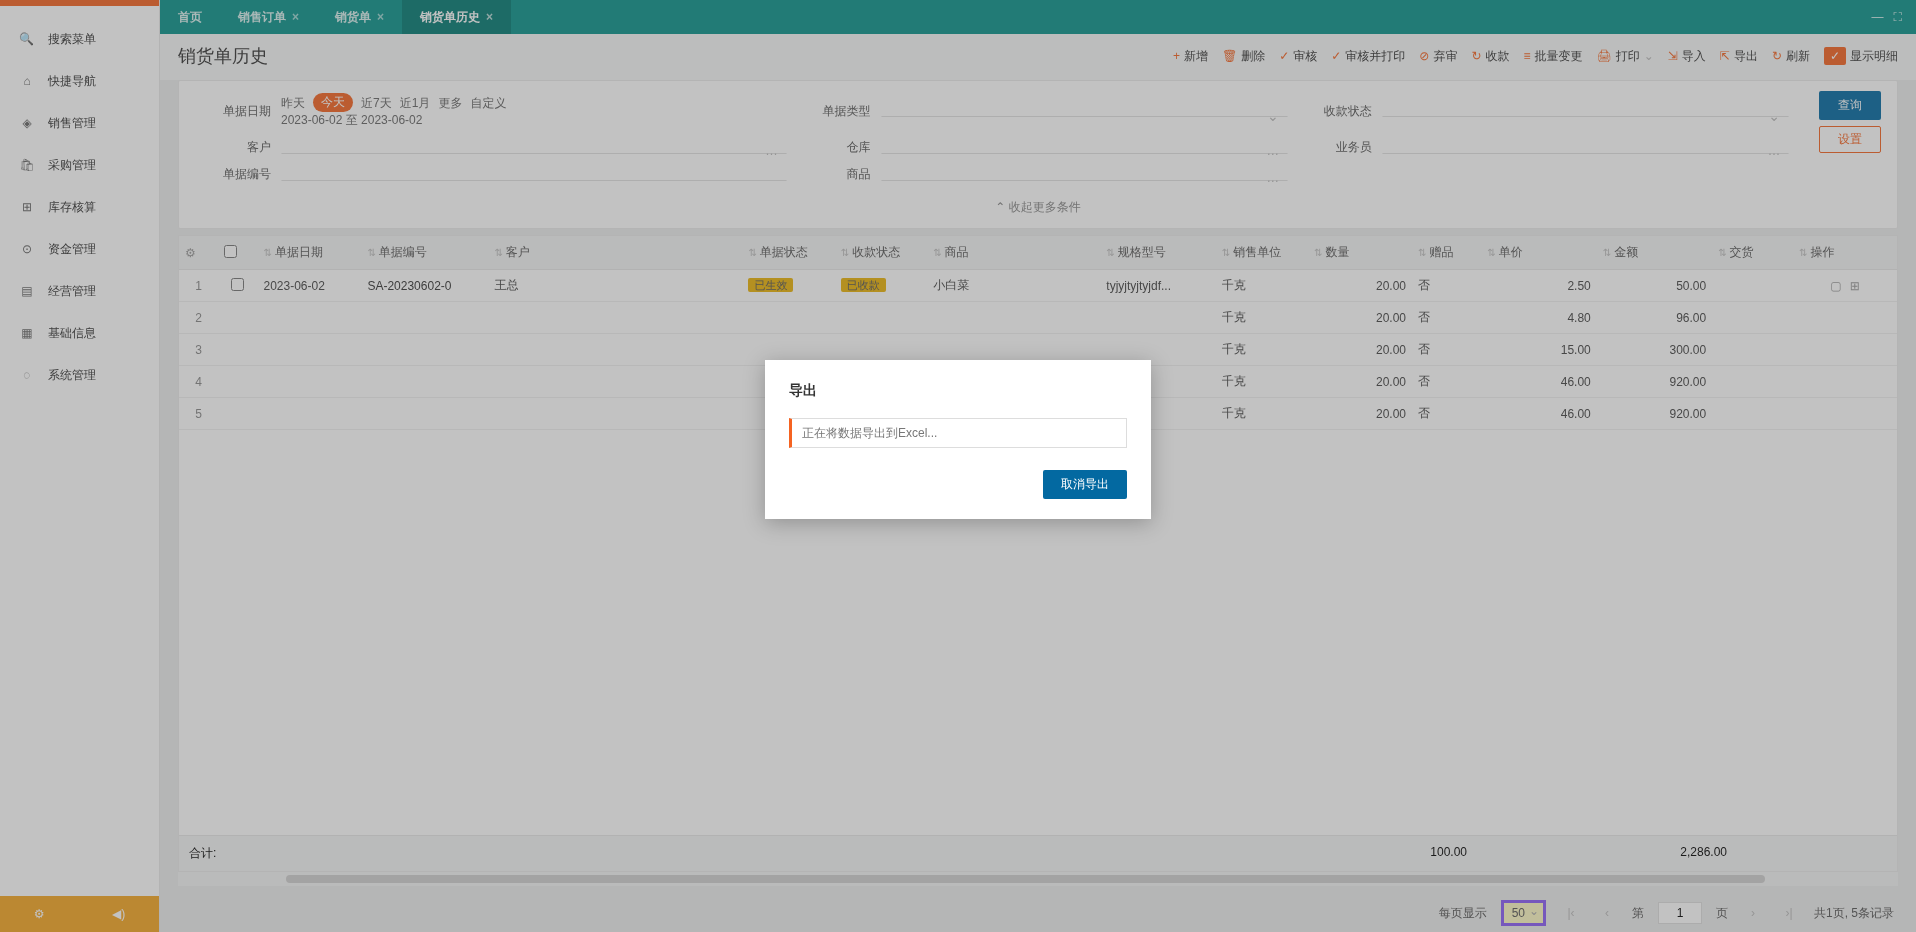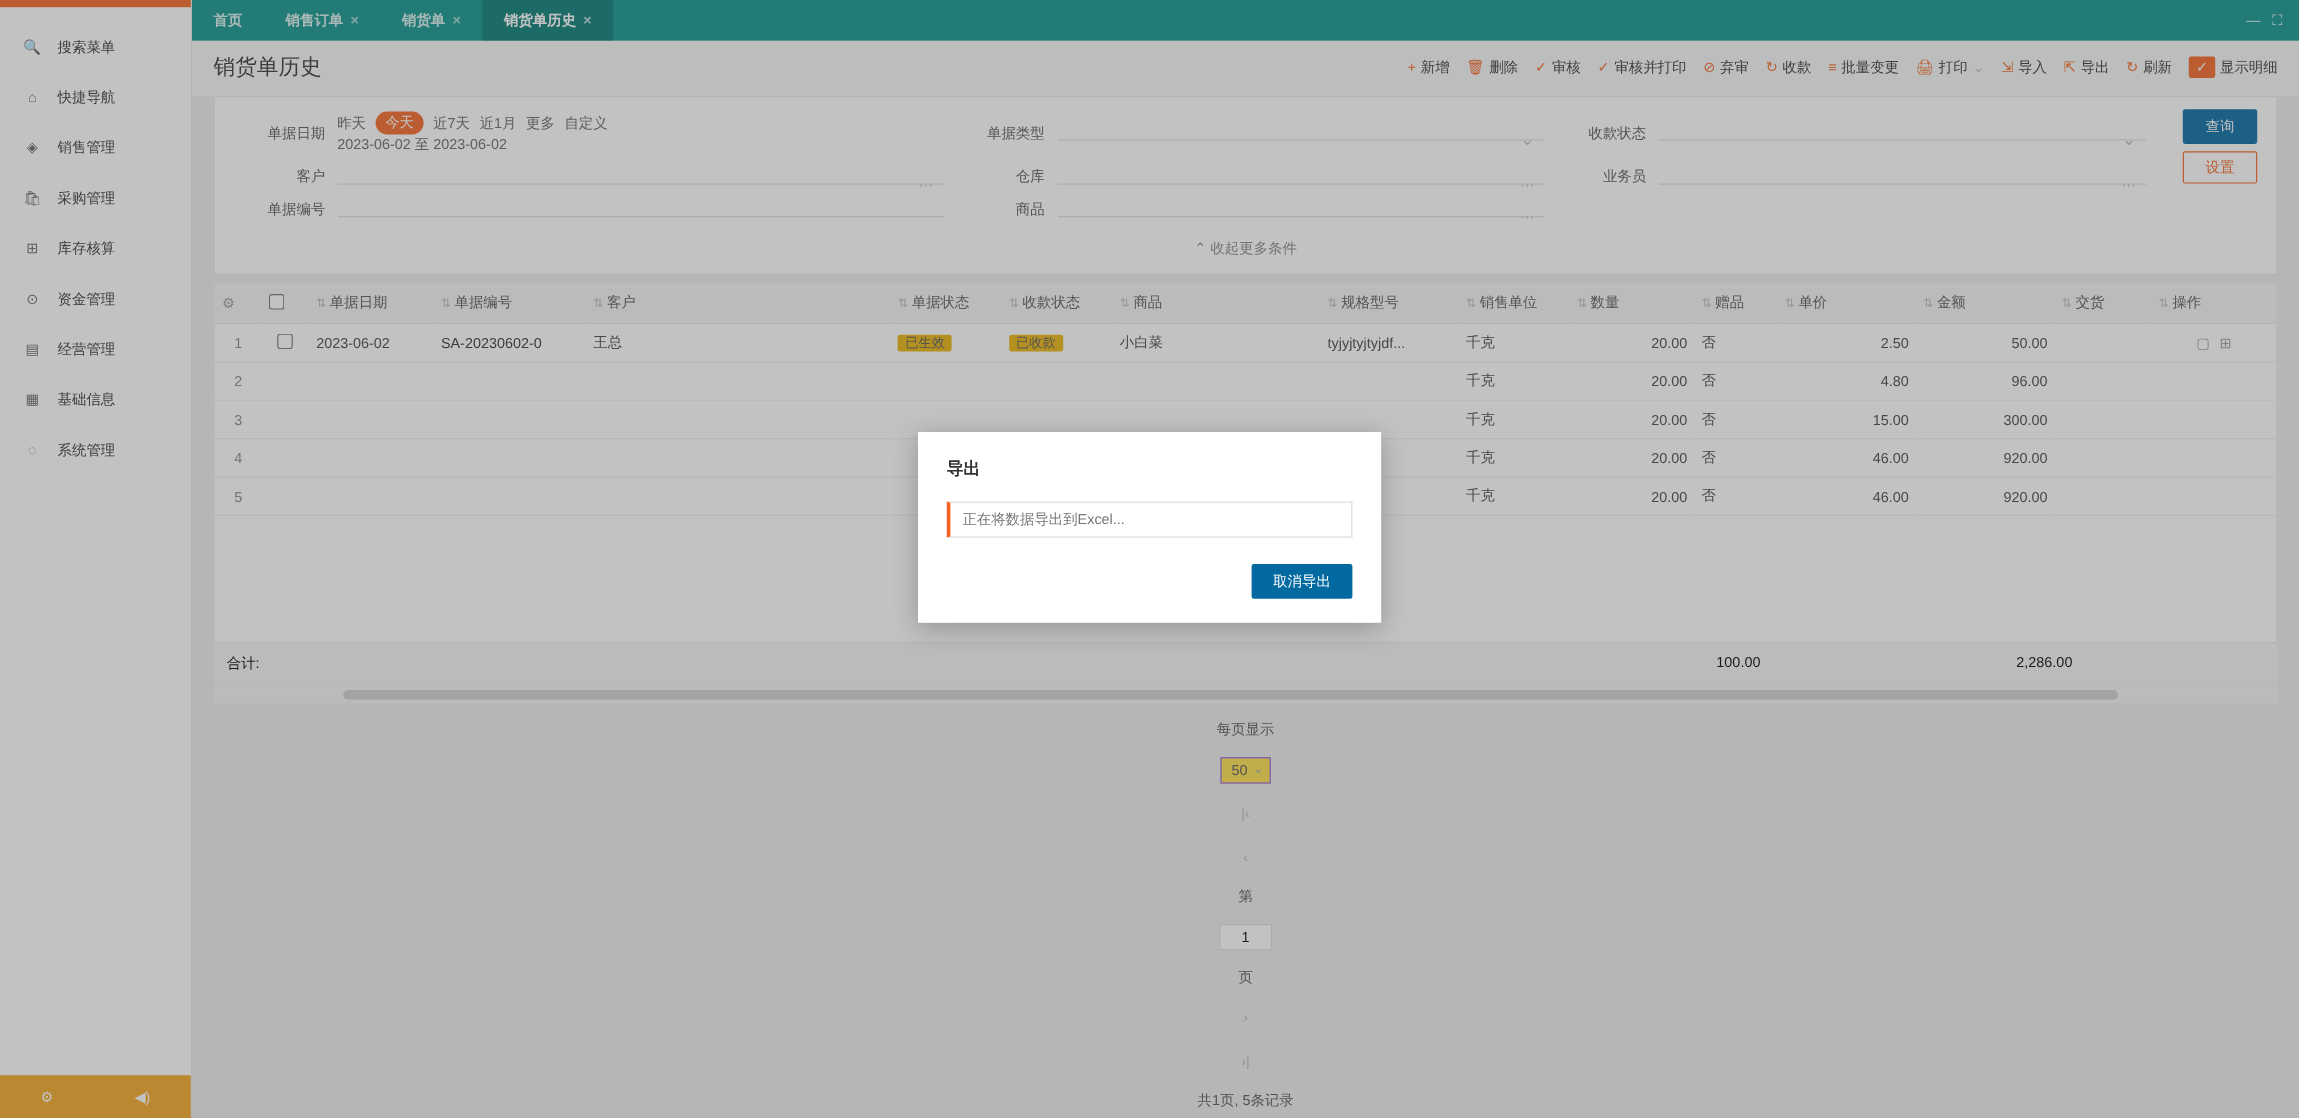--- a/index.html
+++ b/index.html
@@ -59,22 +59,22 @@
 .link { color:#333; cursor:pointer; }
 .num { text-align:right; }
 .idx { text-align:center; color:#888; }
 .op-icons { display:flex; gap:8px; justify-content:center; color:#999; }
 
 .total-row { background:#f3f4f4; padding:9px 10px; display:flex; border-top:1px solid #e6e6e6; }
 .scroll-bar { height:14px; background:#f3f4f4; position:relative; margin:0 18px; }
 .scroll-thumb { position:absolute; left:108px; width:86%; top:3px; height:8px; background:#cfcfcf; border-radius:4px; }
 
 
-.pager { margin:8px 18px 0; display:flex; align-items:center; justify-content:flex-end; gap:14px; color:#555; padding:6px 4px;flex-direction:column; }
-.pgsel { border:1px solid #8b5cf6; padding:3px 18px 3px 8px; background:#fde047; position:relative; }
+.pager { margin:8px 18px 0; display:flex; align-items:center; justify-content:flex-end; gap:14px; color:#555; padding:6px 4px; }
+.pgsel { border:3px solid #8b5cf6; padding:3px 18px 3px 8px; background:#fef9c3; position:relative; }
 .pgsel::after { content:"⌄"; position:absolute; right:4px; top:1px; color:#aaa; }
 .pgbtn { width:22px; height:22px; border:1px solid transparent; display:inline-flex; align-items:center; justify-content:center; color:#bbb; background:transparent; cursor:pointer; }
 .pginput { width:44px; border:1px solid #ddd; padding:3px 6px; text-align:center; }
 
 
 .overlay { position:absolute; inset:0; background:rgba(80,80,80,.35); display:flex; align-items:flex-start; justify-content:center; padding-top:360px; }
 .modal { width:386px; background:#fff; box-shadow:0 4px 20px rgba(0,0,0,.25); padding:22px 24px 20px; }
 .modal h3 { font-size:14px; color:#333; margin-bottom:18px; font-weight:600; }
 .modal-input { width:100%; border:1px solid #ddd; padding:7px 10px; color:#777; outline:none; border-left:3px solid #f56321; }
 .modal-foot { display:flex; justify-content:flex-end; margin-top:22px; }

